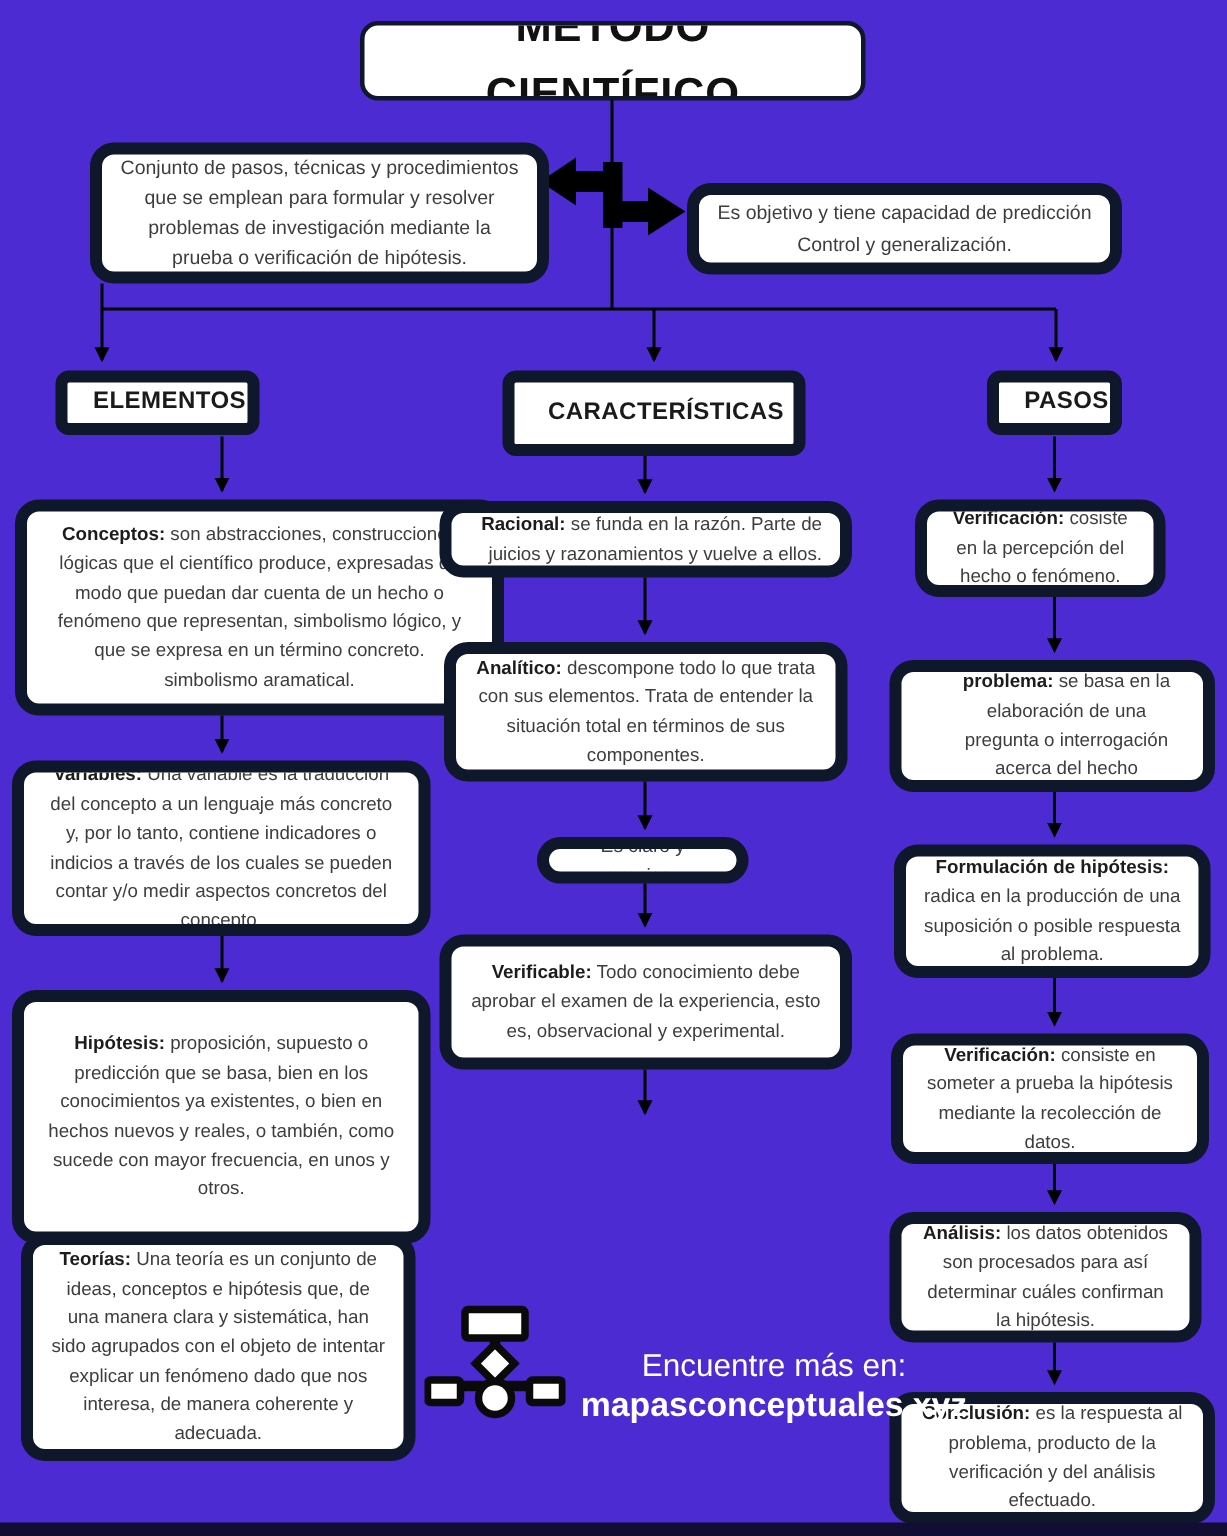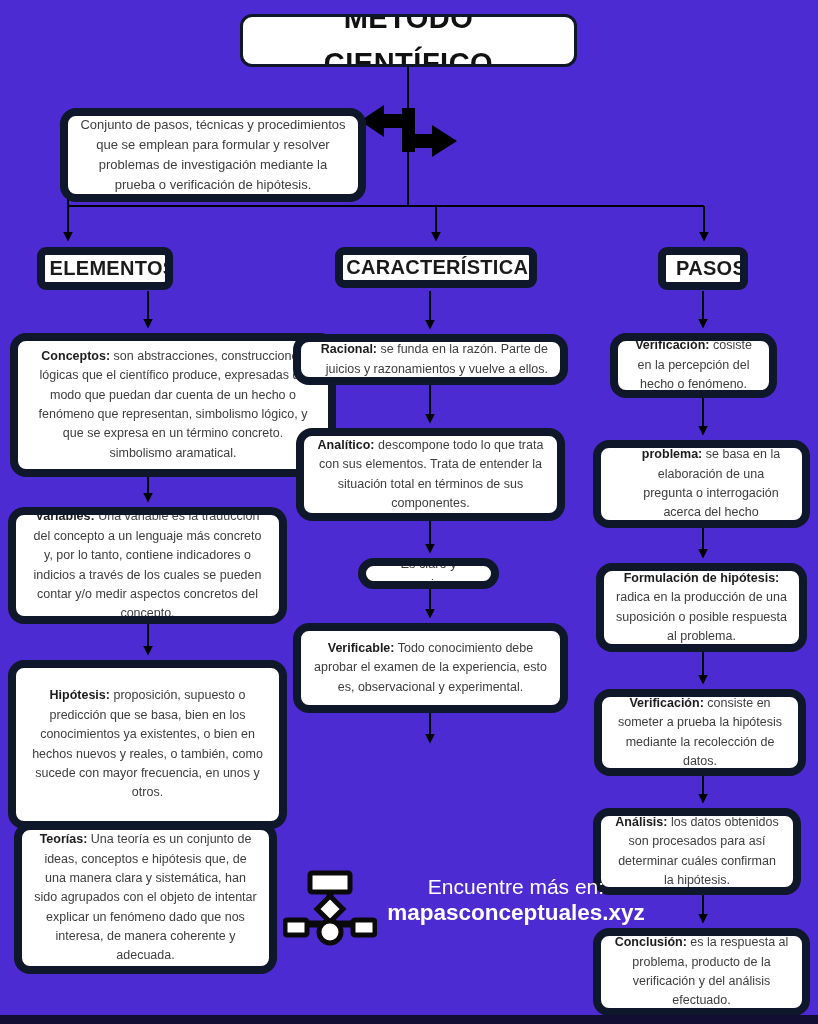--- a/index.html
+++ b/index.html
@@ -17,31 +17,31 @@
     text-align:center;padding:6px 12px;overflow:hidden;
     color:#3d3d3d;font-size:12.5px;line-height:1.55;
   }
   .node p{margin:0;}
   .term{font-weight:bold;color:#1c1c1c;}
   .title{
     font-size:29px;font-weight:bold;color:#111;letter-spacing:.5px;
     border-radius:12px;border-width:3px;
   }
   .header{
-    font-size:20px;font-weight:bold;color:#1a1a1a;letter-spacing:.3px;
+    font-size:16px;font-weight:bold;color:#1a1a1a;letter-spacing:.3px;
     border-radius:9px;
     padding-left:28px;
   }
   .intro{font-size:13px;}
   
   #title-box{left:240px;top:14px;width:337px;height:53px;}
-  #def-left{left:60px;top:95px;width:306px;height:94px;margin-top:13px;}
+  #def-left{left:60px;top:95px;width:306px;height:94px;}
   #def-right{left:458px;top:122px;width:290px;height:61px;}
   #hdr-0{left:37px;top:247px;width:136px;height:43px;}
-  #hdr-1{left:335px;top:247px;width:202px;height:41px;}
+  #hdr-1{left:335px;top:247px;width:202px;height:57px;}
   #hdr-2{left:658px;top:247px;width:90px;height:43px;}
   #e0{left:10px;top:333px;width:326px;height:144px;}
   #e1{left:8px;top:507px;width:279px;height:117px;}
   #e2{left:8px;top:660px;width:279px;height:169px;}
   #e3{left:14px;top:822px;width:263px;height:152px;}
   #c0{left:293px;top:334px;width:275px;height:51px;text-align:right;}
   #c1{left:296px;top:428px;width:269px;height:93px;}
   #c2{left:358px;top:558px;width:141px;height:31px;font-size:12.8px;}
   #c3{left:293px;top:623px;width:275px;height:90px;}
   #c4{left:293px;top:748px;width:275px;height:89px;}
@@ -50,21 +50,21 @@
   #p2{left:596px;top:563px;width:211px;height:89px;}
   #p3{left:594px;top:689px;width:212px;height:87px;}
   #p4{left:593px;top:808px;width:208px;height:87px;}
   #p5{left:593px;top:928px;width:217px;height:88px;}
   
   #footer-logo{position:absolute;left:283px;top:870px;}
   .footer-text{
     position:absolute;left:378px;top:874px;width:276px;
     color:#FFFFFF;text-align:center;
   }
-  .footer-prompt{font-size:21px;font-weight:400;line-height:1.2;}
+  .footer-prompt{font-size:21px;font-weight:400;line-height:1.2;margin-top:24px;}
   .footer-site{font-size:22.5px;font-weight:bold;line-height:1.2;}
   .bottom-bar{position:absolute;left:0;top:1015px;width:818px;height:9px;background:#120d33;}
 </style>
 </head>
 <body>
 
 <div class="canvas">
 
   <svg id="connector-layer" width="818" height="1024" viewBox="0 0 818 1024" xmlns="http://www.w3.org/2000/svg">
     <defs>
@@ -107,20 +107,23 @@
       <rect x="402" y="108" width="13" height="44"></rect>
       <path d="M414 114 H384 V105 L360 121 L384 137 V128 H414 Z"></path>
       <path d="M403 134 H432 V125 L457 141 L432 157 V148 H403 Z"></path>
     </g>
   </svg>
 
   <div class="node title" id="title-box">MÉTODO CIENTÍFICO</div>
 
   <div class="node intro" id="def-left">
     <p>Conjunto de pasos, técnicas y procedimientos que se emplean para formular y resolver problemas de investigación mediante la prueba o verificación de hipótesis.</p>
+  </div>
+  <div class="node intro" id="def-right">
+    <p>Es objetivo y tiene capacidad de predicción Control y generalización.</p>
   </div>
 
   <div class="node header" id="hdr-0">ELEMENTOS</div>
   <div class="node header" id="hdr-1">CARACTERÍSTICAS</div>
   <div class="node header" id="hdr-2">PASOS</div>
 
   <div class="node" id="e0">
     <p><b class="term">Conceptos:</b> <span>son abstracciones, construcciones lógicas que el científico produce, expresadas de modo que puedan dar cuenta de un hecho o fenómeno que representan, simbolismo lógico, y que se expresa en un término concreto. simbolismo aramatical.</span></p>
   </div>
   <div class="node" id="e1">

